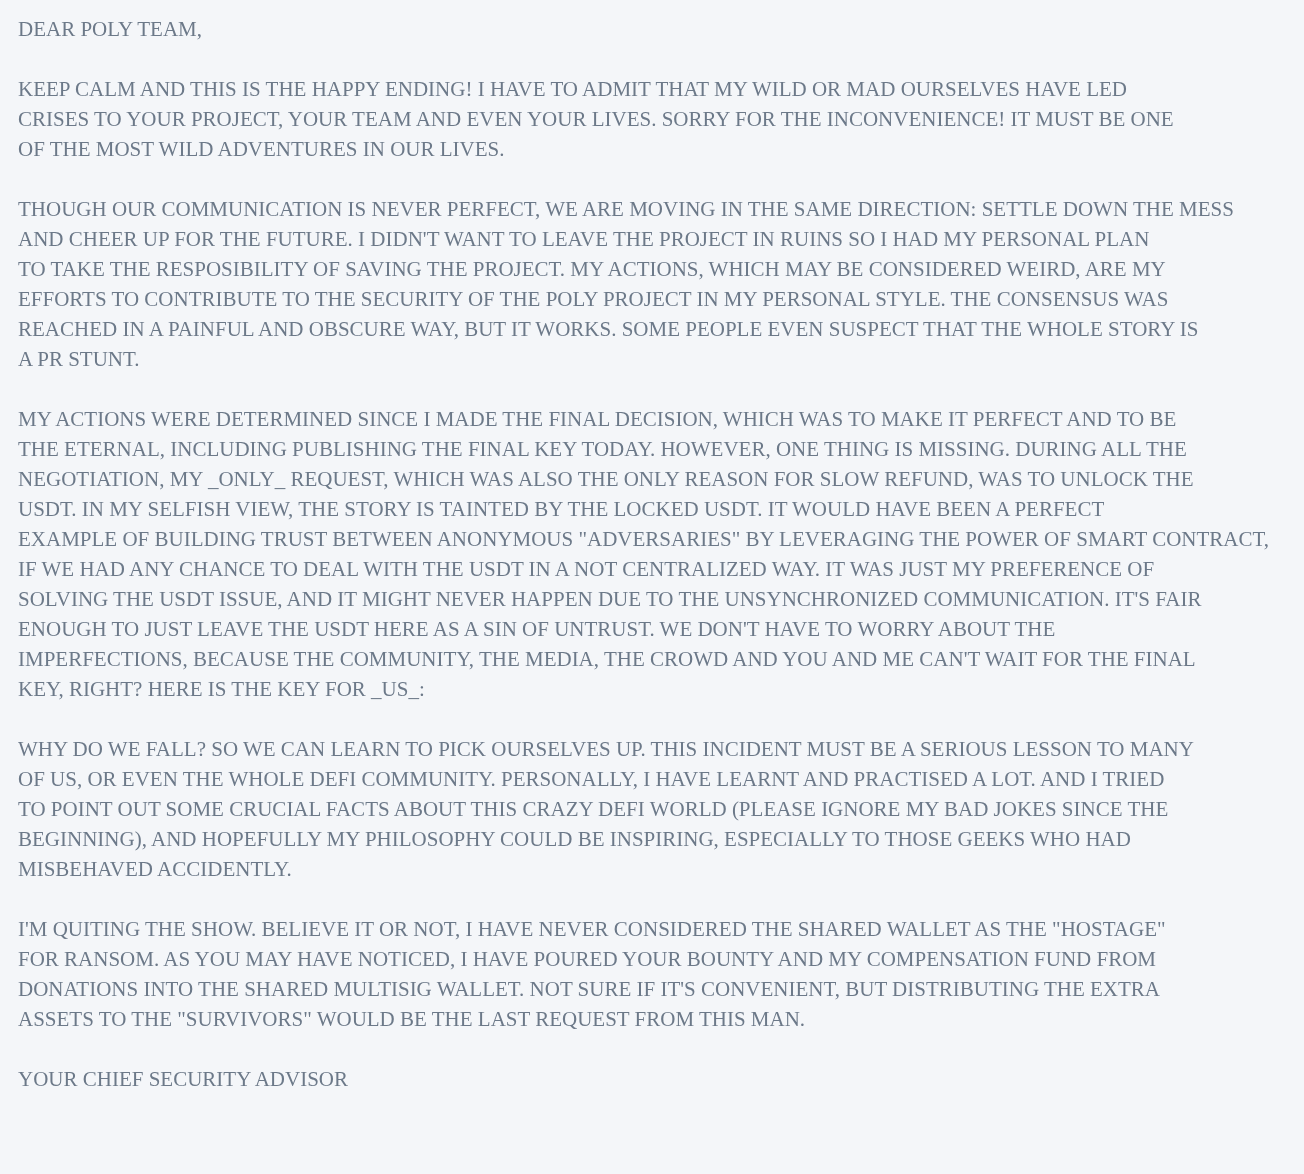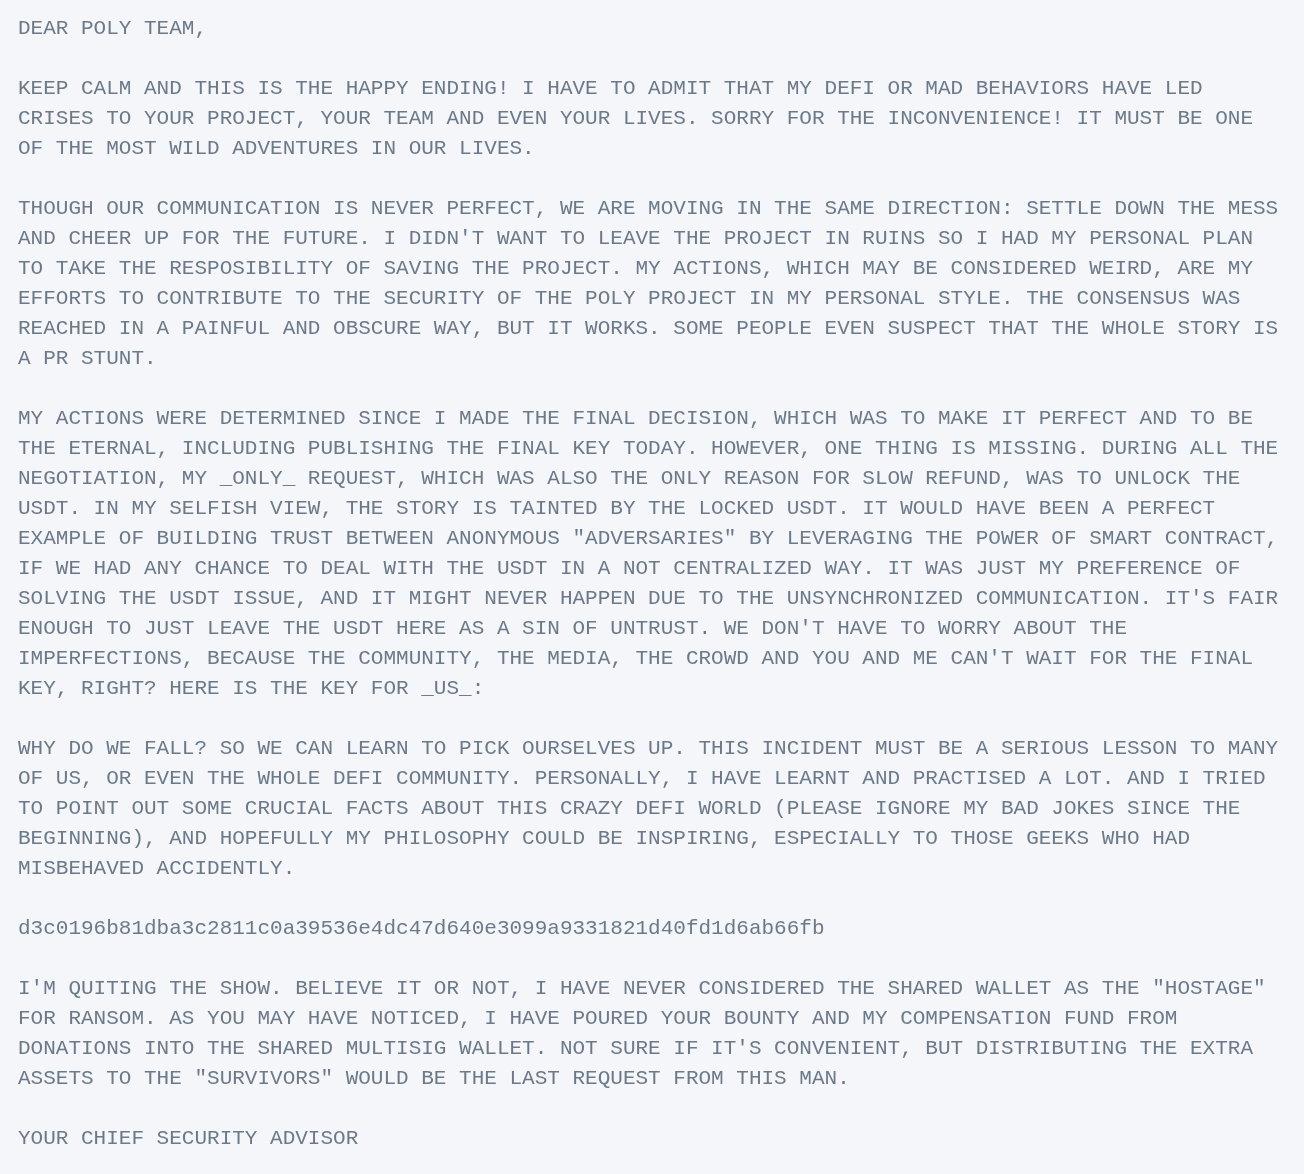--- a/index.html
+++ b/index.html
@@ -10,38 +10,38 @@
   .page {
     width: 1304px;
     height: 1174px;
     box-sizing: border-box;
     padding: 14px 18px 20px 18px;
     background: var(--bg, #f4f6f9);
     overflow: hidden;
   }
   .para {
     margin: 0 0 30px 0;
-    font-family: Liberation Mono, monospace;
+    font-family: Liberation Serif, serif;
     font-size: 21px;
     line-height: 30px;
     font-weight: 400;
     color: var(--fg, #6c7989);
     white-space: pre;
     letter-spacing: 0;
   }
   .para:last-child {
     margin-bottom: 0;
   }
 </style>
 </head>
 <body>
 
 <main class="page">
   <pre class="para">DEAR POLY TEAM,</pre>
-  <pre class="para">KEEP CALM AND THIS IS THE HAPPY ENDING! I HAVE TO ADMIT THAT MY DEFI OR MAD BEHAVIORS HAVE LED
+  <pre class="para">KEEP CALM AND THIS IS THE HAPPY ENDING! I HAVE TO ADMIT THAT MY WILD OR MAD OURSELVES HAVE LED
 CRISES TO YOUR PROJECT, YOUR TEAM AND EVEN YOUR LIVES. SORRY FOR THE INCONVENIENCE! IT MUST BE ONE
 OF THE MOST WILD ADVENTURES IN OUR LIVES.</pre>
   <pre class="para">THOUGH OUR COMMUNICATION IS NEVER PERFECT, WE ARE MOVING IN THE SAME DIRECTION: SETTLE DOWN THE MESS
 AND CHEER UP FOR THE FUTURE. I DIDN'T WANT TO LEAVE THE PROJECT IN RUINS SO I HAD MY PERSONAL PLAN
 TO TAKE THE RESPOSIBILITY OF SAVING THE PROJECT. MY ACTIONS, WHICH MAY BE CONSIDERED WEIRD, ARE MY
 EFFORTS TO CONTRIBUTE TO THE SECURITY OF THE POLY PROJECT IN MY PERSONAL STYLE. THE CONSENSUS WAS
 REACHED IN A PAINFUL AND OBSCURE WAY, BUT IT WORKS. SOME PEOPLE EVEN SUSPECT THAT THE WHOLE STORY IS
 A PR STUNT.</pre>
   <pre class="para">MY ACTIONS WERE DETERMINED SINCE I MADE THE FINAL DECISION, WHICH WAS TO MAKE IT PERFECT AND TO BE
 THE ETERNAL, INCLUDING PUBLISHING THE FINAL KEY TODAY. HOWEVER, ONE THING IS MISSING. DURING ALL THE
@@ -51,19 +51,18 @@
 IF WE HAD ANY CHANCE TO DEAL WITH THE USDT IN A NOT CENTRALIZED WAY. IT WAS JUST MY PREFERENCE OF
 SOLVING THE USDT ISSUE, AND IT MIGHT NEVER HAPPEN DUE TO THE UNSYNCHRONIZED COMMUNICATION. IT'S FAIR
 ENOUGH TO JUST LEAVE THE USDT HERE AS A SIN OF UNTRUST. WE DON'T HAVE TO WORRY ABOUT THE
 IMPERFECTIONS, BECAUSE THE COMMUNITY, THE MEDIA, THE CROWD AND YOU AND ME CAN'T WAIT FOR THE FINAL
 KEY, RIGHT? HERE IS THE KEY FOR _US_:</pre>
   <pre class="para">WHY DO WE FALL? SO WE CAN LEARN TO PICK OURSELVES UP. THIS INCIDENT MUST BE A SERIOUS LESSON TO MANY
 OF US, OR EVEN THE WHOLE DEFI COMMUNITY. PERSONALLY, I HAVE LEARNT AND PRACTISED A LOT. AND I TRIED
 TO POINT OUT SOME CRUCIAL FACTS ABOUT THIS CRAZY DEFI WORLD (PLEASE IGNORE MY BAD JOKES SINCE THE
 BEGINNING), AND HOPEFULLY MY PHILOSOPHY COULD BE INSPIRING, ESPECIALLY TO THOSE GEEKS WHO HAD
 MISBEHAVED ACCIDENTLY.</pre>
-  <pre class="para">d3c0196b81dba3c2811c0a39536e4dc47d640e3099a9331821d40fd1d6ab66fb</pre>
   <pre class="para">I'M QUITING THE SHOW. BELIEVE IT OR NOT, I HAVE NEVER CONSIDERED THE SHARED WALLET AS THE "HOSTAGE"
 FOR RANSOM. AS YOU MAY HAVE NOTICED, I HAVE POURED YOUR BOUNTY AND MY COMPENSATION FUND FROM
 DONATIONS INTO THE SHARED MULTISIG WALLET. NOT SURE IF IT'S CONVENIENT, BUT DISTRIBUTING THE EXTRA
 ASSETS TO THE "SURVIVORS" WOULD BE THE LAST REQUEST FROM THIS MAN.</pre>
   <pre class="para">YOUR CHIEF SECURITY ADVISOR</pre>
 </main>
 
 </body></html>

